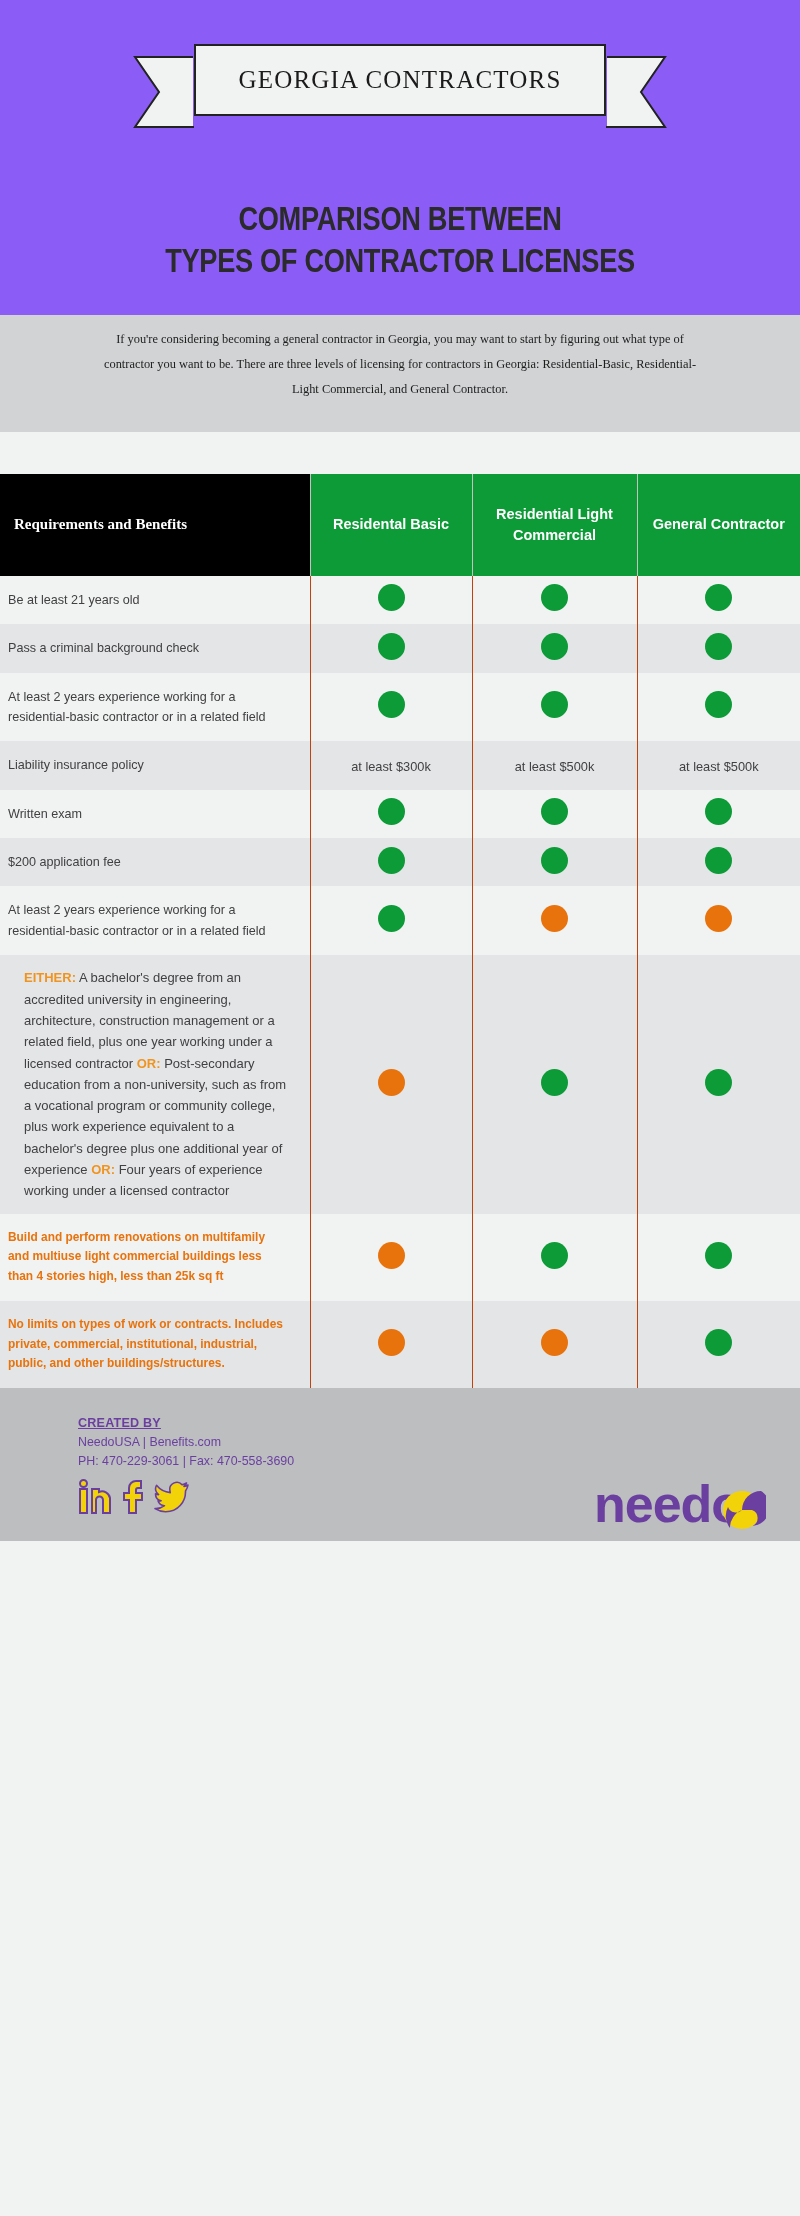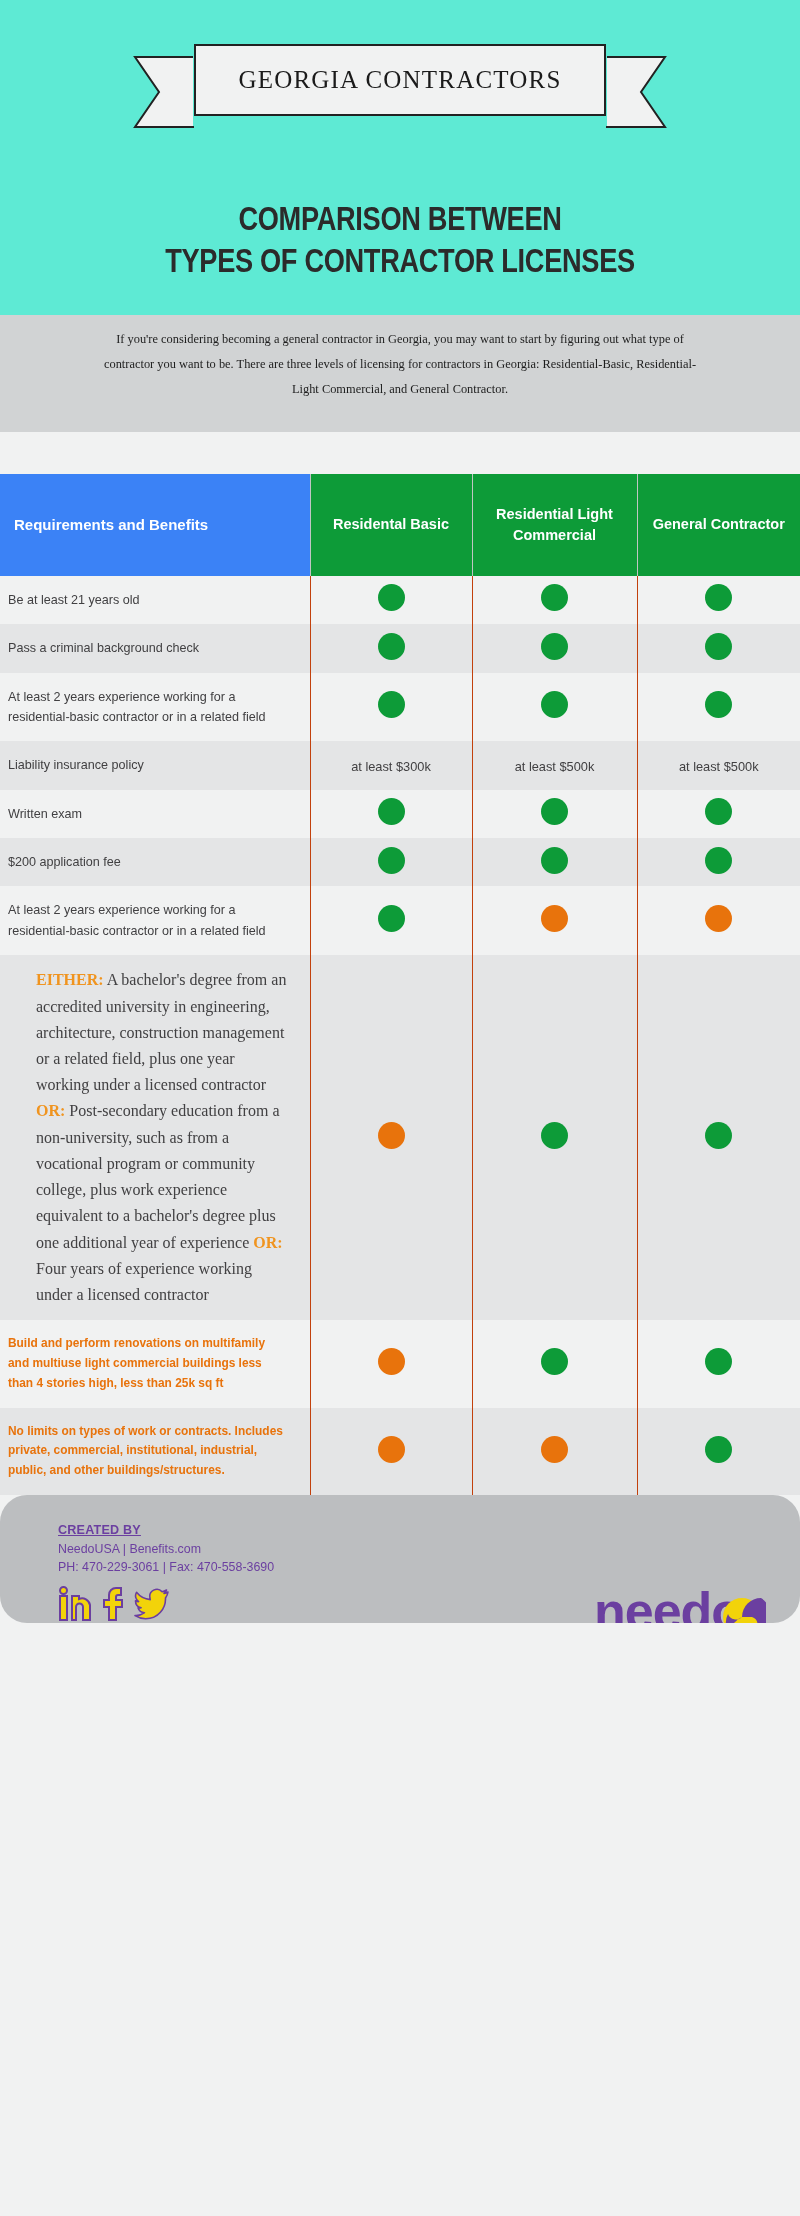--- a/index.html
+++ b/index.html
@@ -5,21 +5,21 @@
   * { box-sizing: border-box; margin: 0; padding: 0; }
   body {
     width: 800px;
     font-family: "Liberation Sans", sans-serif;
     background: #f1f2f2;
     color: #3a3a3a;
   }
   .page { width: 800px; position: relative; background: #f1f2f2; }
 
   
-  .header { background: #5eead4; padding: 44px 0 34px; }
+  .header { background: #8b5cf6; padding: 44px 0 34px; }
   .ribbon-wrap {
     position: relative; width: 536px; margin: 0 auto 24px;
     display: flex; align-items: stretch; justify-content: center;
   }
   .ribbon-tail {
     width: 62px; position: relative; align-self: flex-start; margin-top: 9px;
   }
   .ribbon-tail svg { display: block; }
   .ribbon-box {
     flex: 1 1 auto; border: 2px solid #222; background: #f1f2f2;
@@ -49,57 +49,56 @@
 
   
   .tbl { width: 800px; border-collapse: collapse; table-layout: fixed; }
   .tbl col.c0 { width: 310px; }
   .tbl col.c1 { width: 162px; }
   .tbl col.c2 { width: 165px; }
   .tbl col.c3 { width: 163px; }
 
   thead th { padding: 0; }
   .th-req {
-    background: #3b82f6; color: #fff; height: 102px;
+    background: #000000; color: #fff; height: 102px;
     font-size: 15px; font-weight: bold; text-align: left;
-    padding: 0 4px 0 14px; vertical-align: middle;
+    padding: 0 4px 0 14px; vertical-align: middle; font-family: Liberation Serif, serif;
   }
   .th-col {
     background: #0d9b38; color: #fff; height: 102px;
     font-size: 14.5px; font-weight: bold; line-height: 1.42;
     text-align: center; vertical-align: middle;
     border-left: 1px solid #bfc6c2;
   }
 
   tbody td { vertical-align: middle; padding: 0; }
   tbody tr.odd td { background: #f1f2f2; }
   tbody tr.even td { background: #e4e5e6; }
 
   td.lbl {
     text-align: left; padding: 14px 22px 14px 8px;
     font-size: 12.6px; line-height: 1.62; color: #414042;
   }
   td.lbl.orange { color: #e8730c; font-weight: bold; font-size: 11.9px; line-height: 1.66; }
-  td.lbl.dense { font-size: 16px; line-height: 1.64; padding: 12px 18px 12px 36px; font-family: Liberation Serif, serif; }
+  td.lbl.dense { font-size: 13px; line-height: 1.64; padding: 12px 18px 12px 24px; }
   td.lbl.dense .kw { color: #f0941f; font-weight: bold; }
 
   td.mark { text-align: center; border-left: 1px solid #c2410c; }
   .dot {
     display: inline-block; width: 27px; height: 27px; border-radius: 50%;
   }
   .dot.green { background: #0d9b38; }
   .dot.orange { background: #e8730c; }
   .txtval { font-size: 12.8px; color: #414042; }
 
   
   .footer {
-    background: #bcbec0; height: 128px; position: relative;
+    background: #bcbec0; height: 153px; position: relative;
     display: flex; align-items: flex-start; justify-content: space-between;
-    padding: 26px 34px 0 58px;
-    border-radius: 27px;
+    padding: 26px 34px 0 78px;
   }
   .f-left { color: #6b3fa0; font-size: 12.4px; line-height: 1.5; }
   .f-created { font-weight: bold; text-decoration: underline; letter-spacing: .2px; font-size: 12.6px; }
   .socials { display: flex; align-items: center; gap: 9px; margin-top: 9px; }
   .socials svg { display: block; }
   .logo { margin-top: 62px; display: flex; align-items: center; }
 </style>
 </head>
 <body>
 

